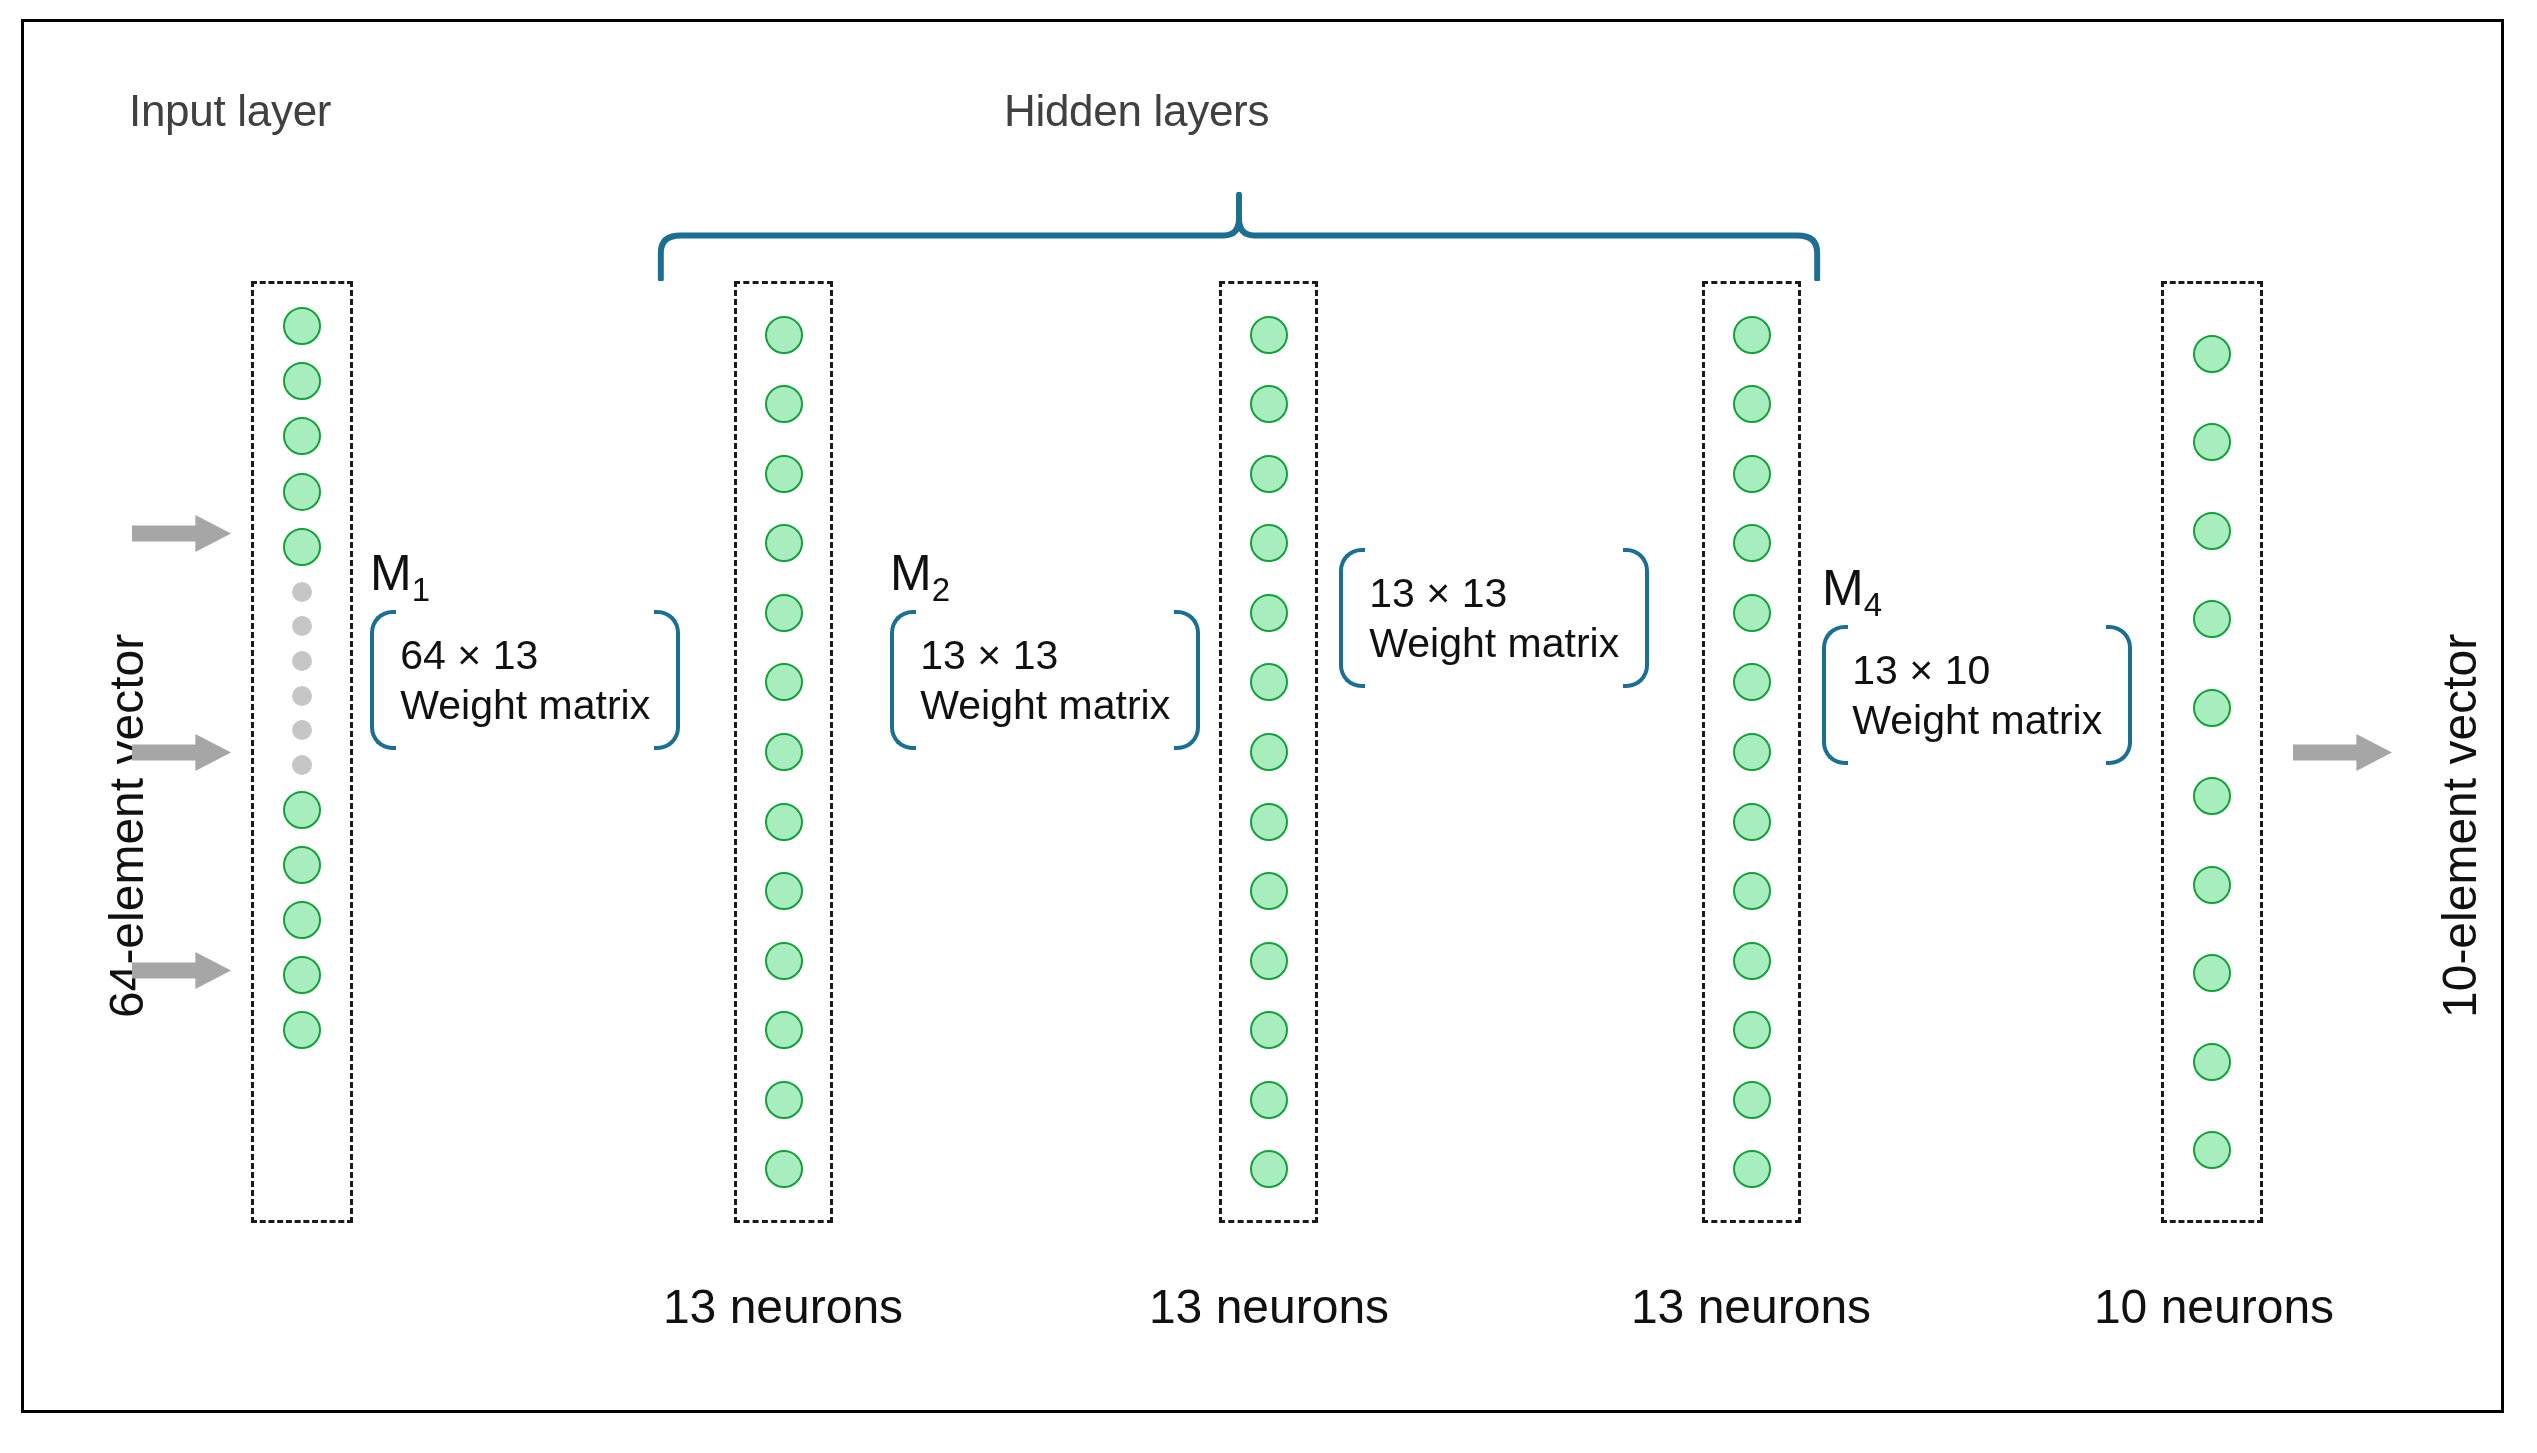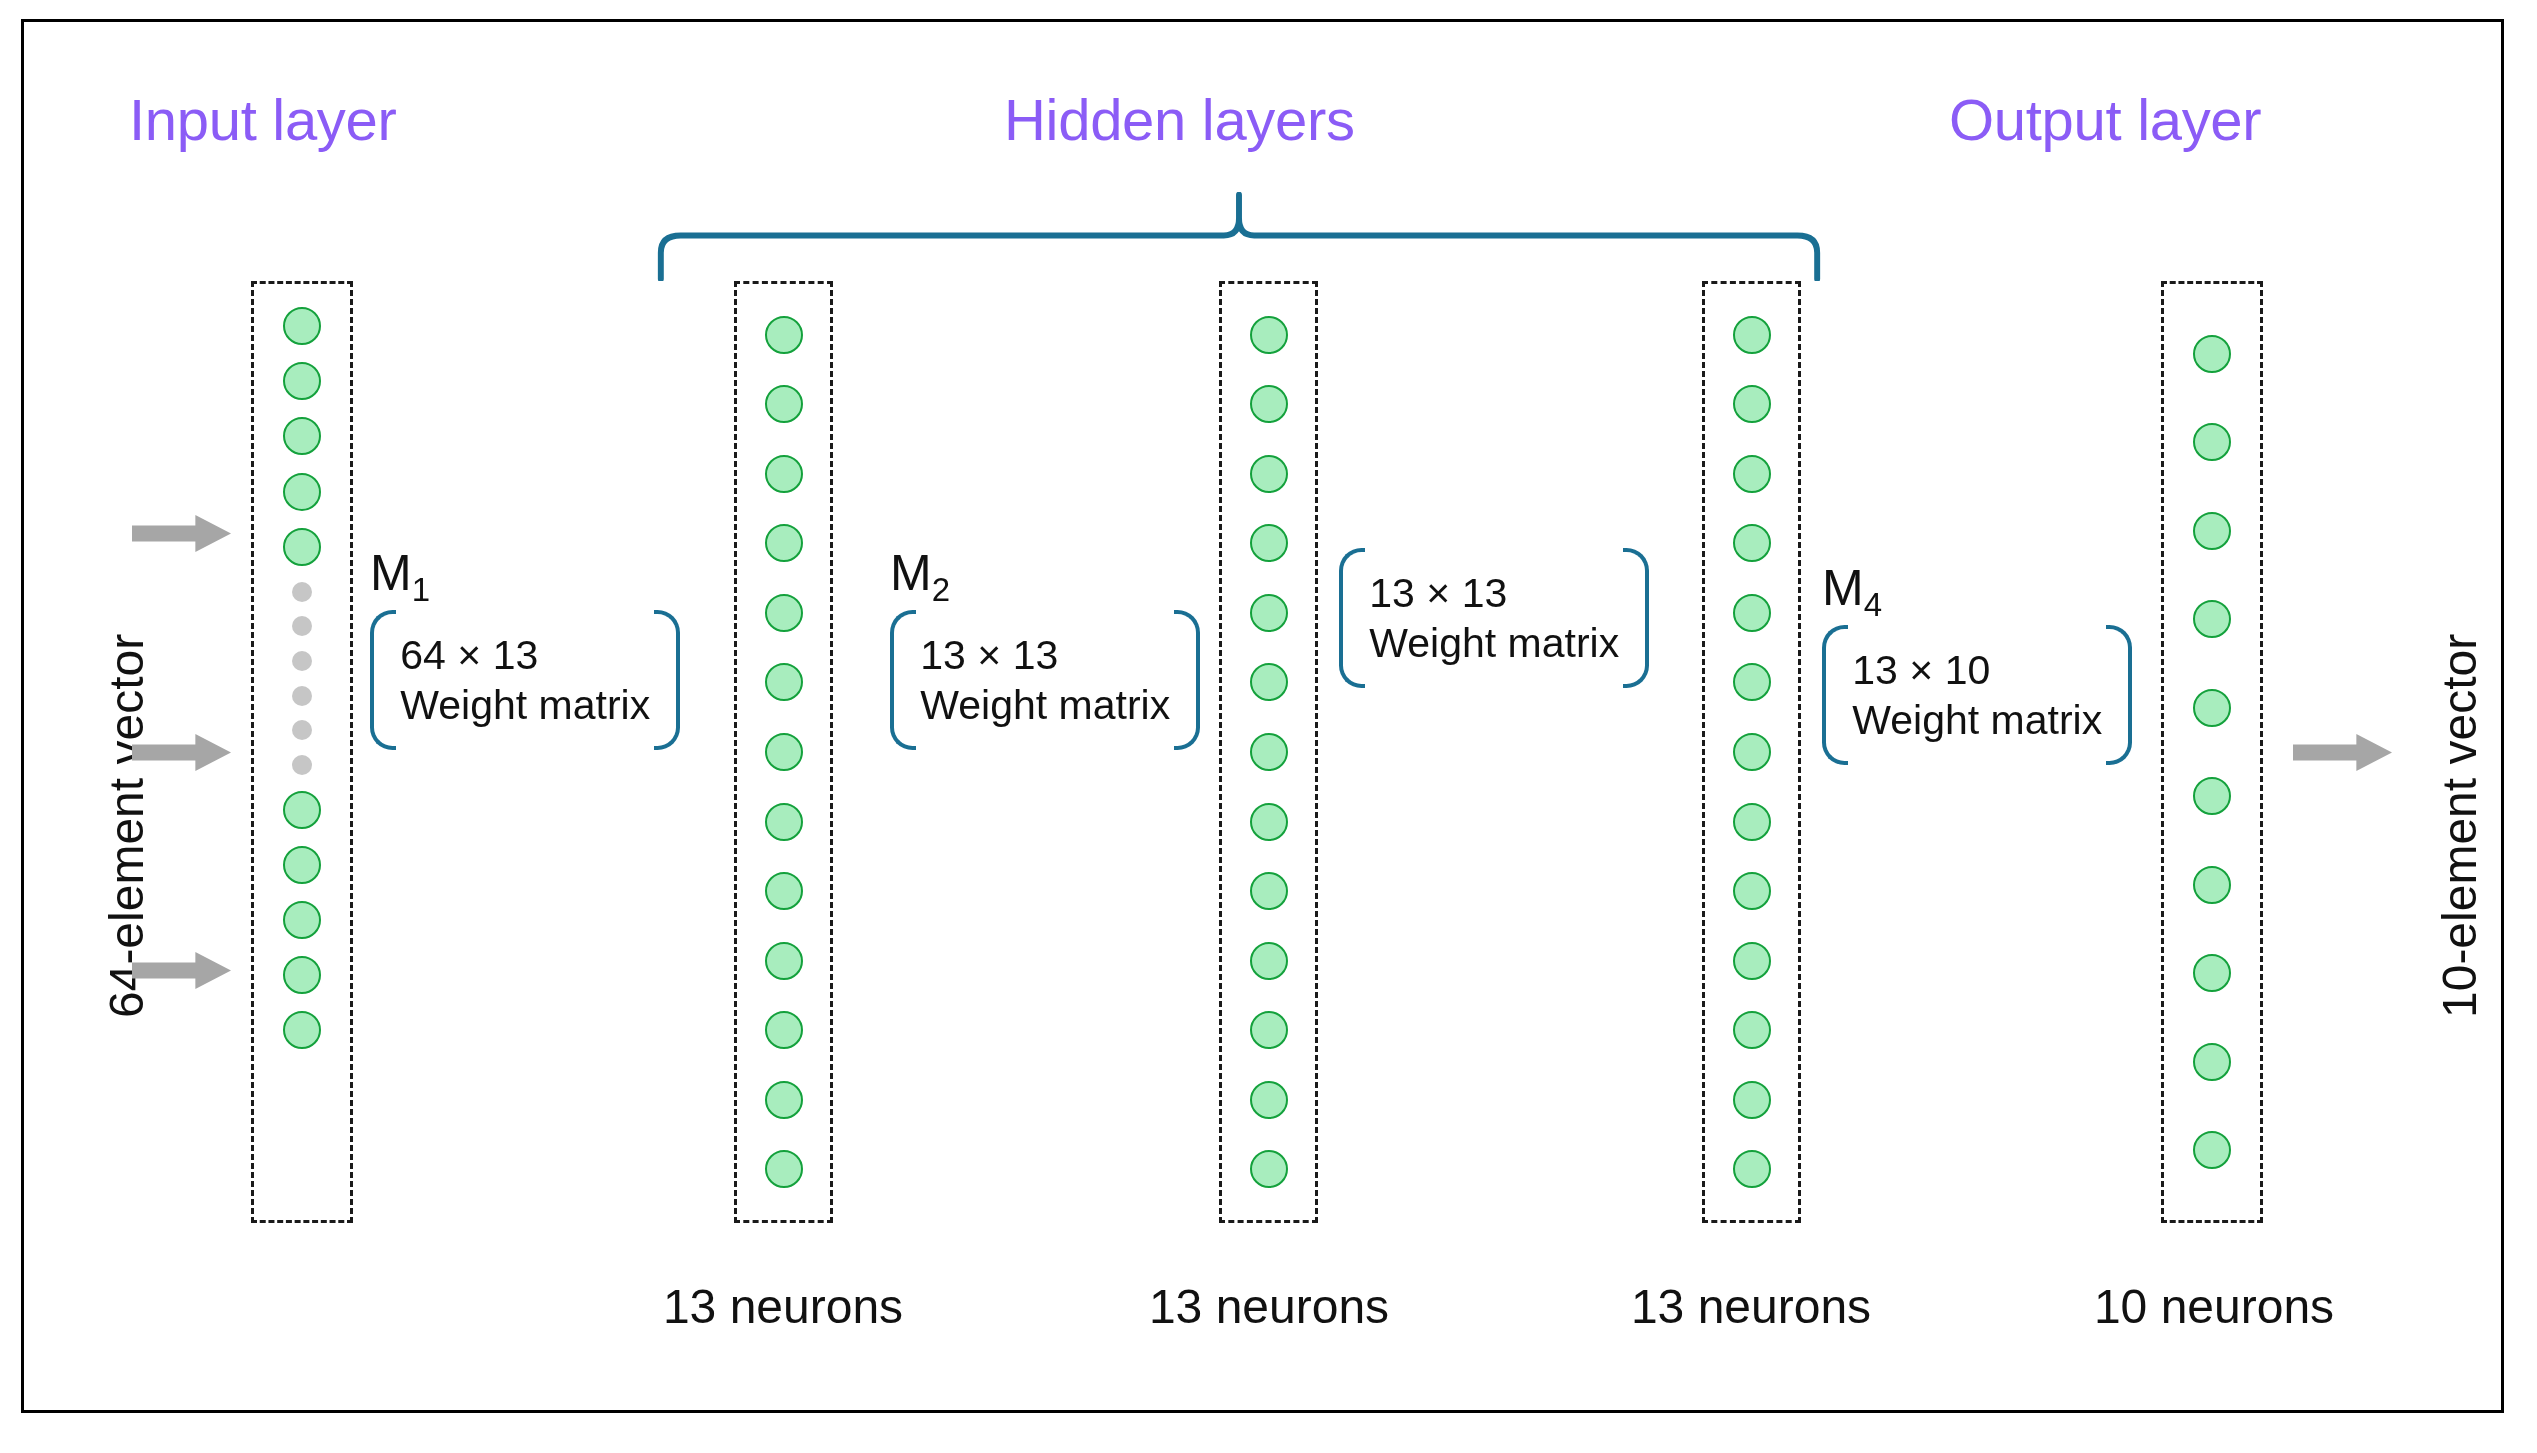--- a/index.html
+++ b/index.html
@@ -26,22 +26,22 @@
     top: 19px;
     width: 2483px;
     height: 1394px;
     border: 3.3px solid #000000;
     box-sizing: border-box;
   }
 
   
   .section-title {
     position: absolute;
-    font-size: 58px;
-    color: #8b5cf6;
+    font-size: 44px;
+    color: #404040;
     white-space: nowrap;
     letter-spacing: -0.3px;
     font-weight: 400;
   }
   #title-input  { left: 129px;  top: 86px; }
   #title-hidden { left: 1004px; top: 86px; }
   #title-output { left: 1949px; top: 86px; }
 
   
   .brace {
@@ -191,21 +191,20 @@
 </style>
 </head>
 <body>
 
 <div id="canvas">
 
   <div class="outer-frame"></div>
 
   <div class="section-title" id="title-input">Input layer</div>
   <div class="section-title" id="title-hidden">Hidden layers</div>
-  <div class="section-title" id="title-output">Output layer</div>
 
   <div class="brace">
     <svg width="1170" height="89" viewBox="0 0 1770 135" fill="none" xmlns="http://www.w3.org/2000/svg">
       <path d="M 8 132 L 8 92 Q 8 66 38 66 L 862 66 Q 885 66 885 40 L 885 4 L 885 40 Q 885 66 908 66 L 1732 66 Q 1762 66 1762 92 L 1762 132" stroke="#1a6f93" stroke-width="9" fill="none" stroke-linecap="round" stroke-linejoin="round"></path>
     </svg>
   </div>
 
   <div class="vlabel" id="vlabel-in">64-element vector</div>
   <div class="vlabel" id="vlabel-out">10-element vector</div>
 

